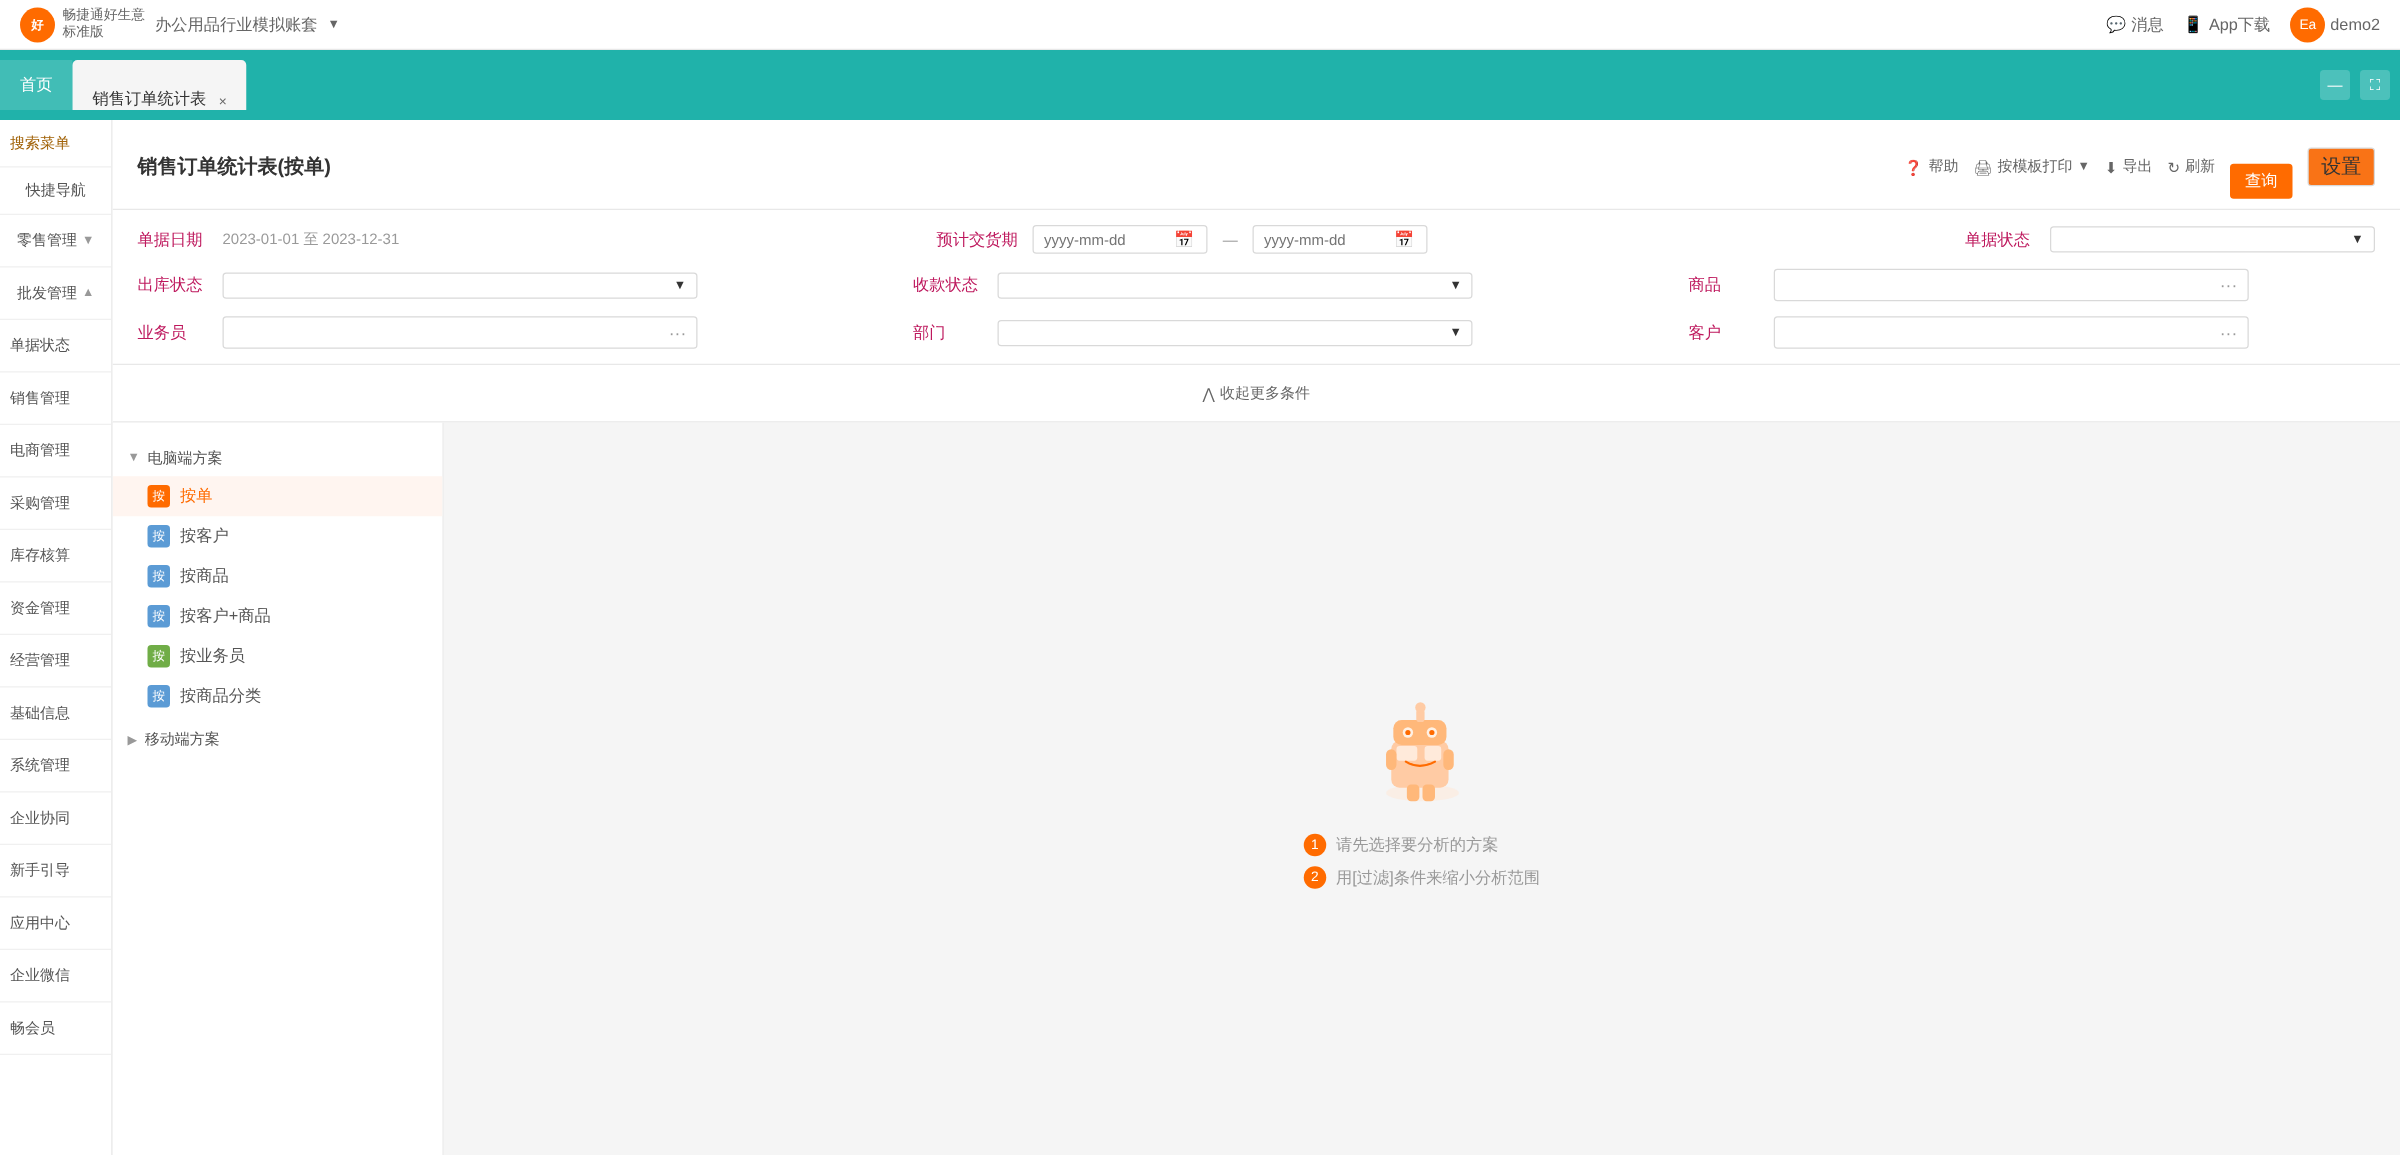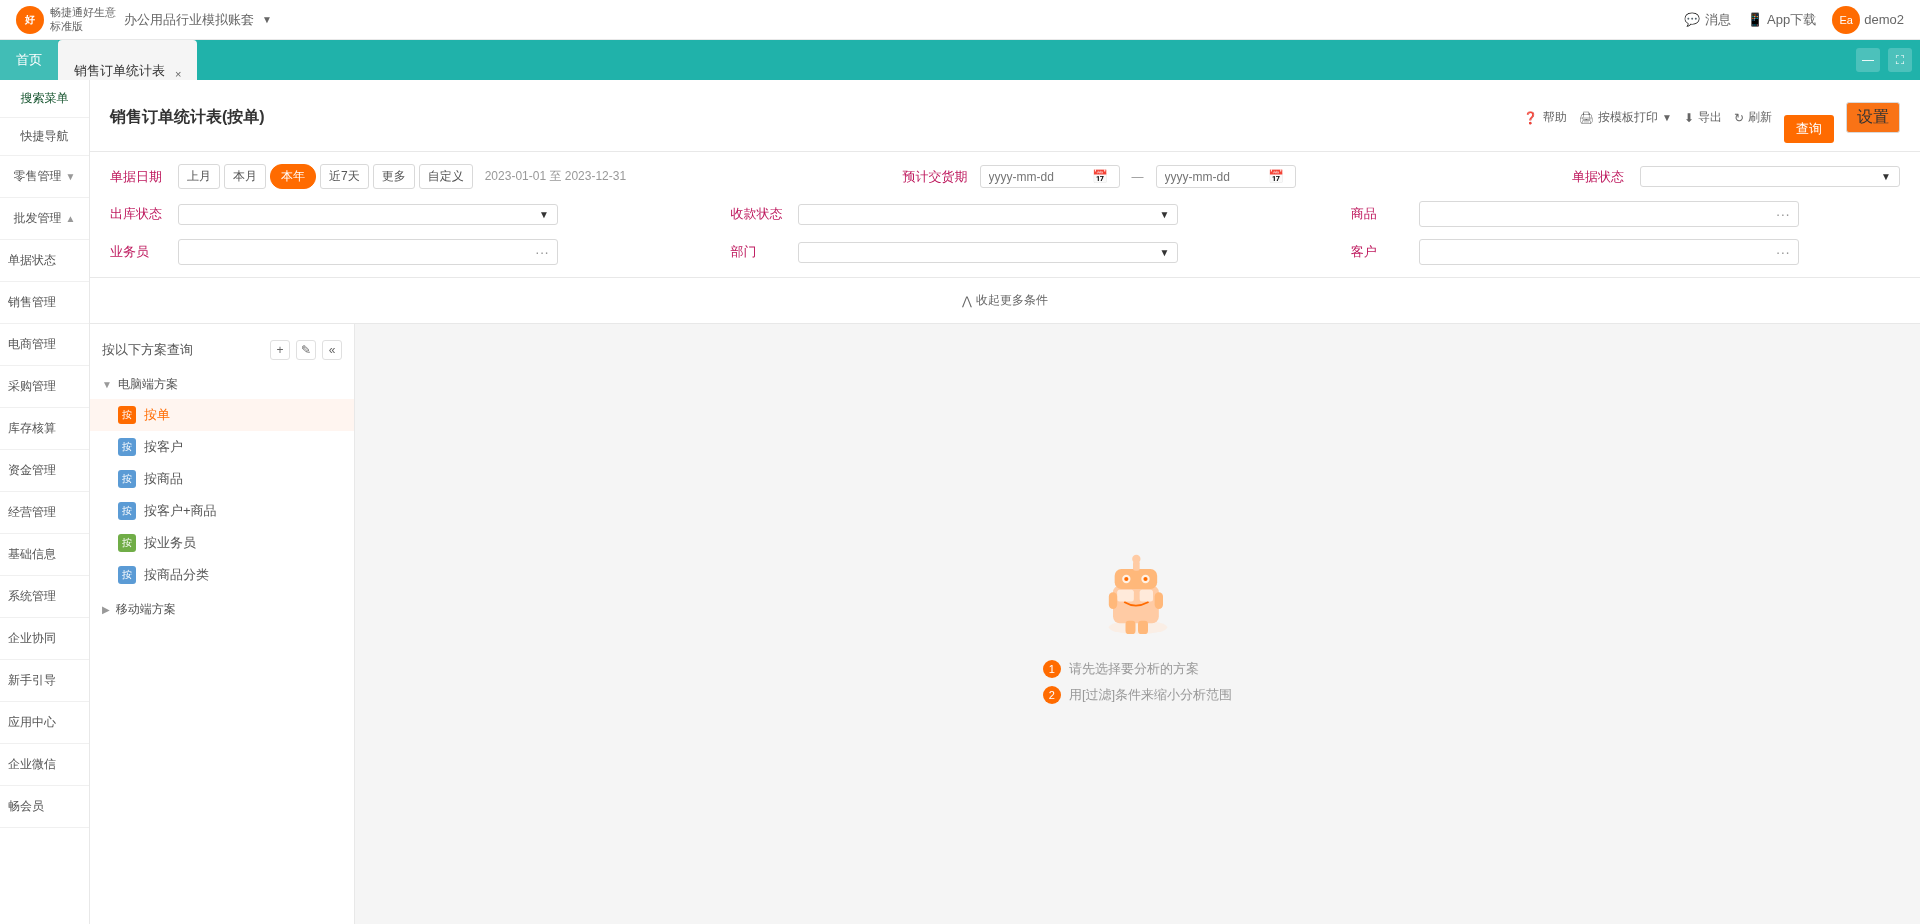--- a/index.html
+++ b/index.html
@@ -10,38 +10,38 @@
     .top-bar-left { display: flex; align-items: center; gap: 8px; }
     .logo-area { display: flex; align-items: center; gap: 6px; }
     .logo-icon { width: 28px; height: 28px; background: #ff6b00; border-radius: 50%; display: flex; align-items: center; justify-content: center; color: white; font-size: 10px; font-weight: bold; }
     .logo-text { font-size: 11px; color: #666; line-height: 1.2; }
     .top-bar-center { display: flex; align-items: center; gap: 8px; color: #666; font-size: 13px; }
     .top-bar-right { display: flex; align-items: center; gap: 16px; color: #666; font-size: 13px; }
     .top-bar-right-item { display: flex; align-items: center; gap: 4px; cursor: pointer; }
     .avatar { width: 28px; height: 28px; border-radius: 50%; background: #ff6b00; display: flex; align-items: center; justify-content: center; color: white; font-size: 11px; }
 
     
-    .tab-bar { height: 40px; background: #20b2aa; display: flex; align-items: center; padding: 0 0; flex-shrink: 0; position: relative; }
+    .tab-bar { height: 56px; background: #20b2aa; display: flex; align-items: center; padding: 0 0; flex-shrink: 0; position: relative; }
     .tab-item { height: 40px; padding: 0 16px; display: flex; align-items: center; cursor: pointer; color: rgba(255,255,255,0.85); font-size: 13px; gap: 6px; }
     .tab-item.home { background: rgba(255,255,255,0.15); color: white; }
     .tab-item.active { background: #f5f5f5; color: #333; border-radius: 4px 4px 0 0; align-items: flex-end; }
     .tab-close { font-size: 11px; color: #666; cursor: pointer; margin-left: 4px; }
     .tab-bar-actions { margin-left: auto; display: flex; align-items: center; gap: 8px; padding-right: 8px; }
     .tab-action-btn { width: 24px; height: 24px; background: rgba(255,255,255,0.2); border-radius: 3px; display: flex; align-items: center; justify-content: center; color: white; cursor: pointer; font-size: 12px; }
 
     
     .main-content { display: flex; flex: 1; overflow: hidden; }
 
     
     .sidebar { width: 90px; background: #fff; border-right: 1px solid #e8e8e8; display: flex; flex-direction: column; overflow-y: auto; flex-shrink: 0; }
     .sidebar-item { padding: 12px 8px; text-align: center; cursor: pointer; color: #555; font-size: 12px; border-bottom: 1px solid #f0f0f0; display: flex; align-items: center; justify-content: space-between; }
     .sidebar-item.has-arrow { justify-content: center; gap: 4px; }
     .sidebar-item-label { font-size: 12px; }
     .sidebar-arrow { font-size: 10px; color: #999; }
-    .search-menu { padding: 10px 8px; font-size: 12px; text-align: center; color: #14532d; cursor: pointer; border-bottom: 1px solid #f0f0f0; font-family: Liberation Mono, monospace; }
+    .search-menu { padding: 10px 8px; font-size: 12px; text-align: left; color: #a16207; cursor: pointer; border-bottom: 1px solid #f0f0f0; font-family: Liberation Mono, monospace; }
     .quick-nav { padding: 10px 8px; font-size: 12px; text-align: center; color: #555; cursor: pointer; border-bottom: 1px solid #f0f0f0; }
 
     
     .page-area { flex: 1; display: flex; flex-direction: column; overflow: hidden; }
 
     
     .page-header { background: #fff; padding: 12px 20px 8px 20px; border-bottom: 1px solid #e8e8e8; display: flex; align-items: center; justify-content: space-between; flex-shrink: 0; }
     .page-title { font-size: 16px; font-weight: bold; color: #333; }
     .page-header-actions { display: flex; align-items: center; gap: 12px; }
     .header-action-btn { display: flex; align-items: center; gap: 4px; color: #666; font-size: 12px; cursor: pointer; }
@@ -226,28 +226,20 @@
         <div class="header-action-btn secondary">
           <span>设置</span>
         </div>
       </div>
     </div>
 
     <div class="filter-area">
 
       <div class="filter-row">
         <span class="filter-label">单据日期</span>
-        <div class="filter-date-group">
-          <button class="date-btn">上月</button>
-          <button class="date-btn">本月</button>
-          <button class="date-btn active">本年</button>
-          <button class="date-btn">近7天</button>
-          <button class="date-btn">更多</button>
-          <button class="date-btn">自定义</button>
-        </div>
         <span class="date-range-text">2023-01-01 至 2023-12-31</span>
         <div style="flex:1;"></div>
         <span class="filter-label">预计交货期</span>
         <div class="date-input-wrap">
           <input class="date-input" type="text" placeholder="yyyy-mm-dd" style="">
           <span class="cal-icon">📅</span>
         </div>
         <span class="date-sep">—</span>
         <div class="date-input-wrap">
           <input class="date-input" type="text" placeholder="yyyy-mm-dd" style="">
@@ -305,28 +297,20 @@
     <div class="collapse-area">
       <div class="collapse-btn">
         <span>⋀</span>
         <span>收起更多条件</span>
       </div>
     </div>
 
     <div class="content-body">
 
       <div class="left-panel">
-        <div class="left-panel-header">
-          <span class="left-panel-title">按以下方案查询</span>
-          <div class="left-panel-icons">
-            <div class="left-panel-icon">+</div>
-            <div class="left-panel-icon">✎</div>
-            <div class="left-panel-icon">«</div>
-          </div>
-        </div>
         <div class="scheme-group">
           <div class="scheme-group-header">
             <span class="scheme-group-arrow">▼</span>
             <span class="scheme-group-label">电脑端方案</span>
           </div>
           <div class="scheme-item active">
             <div class="scheme-item-icon icon-orange">按</div>
             <span>按单</span>
           </div>
           <div class="scheme-item">

